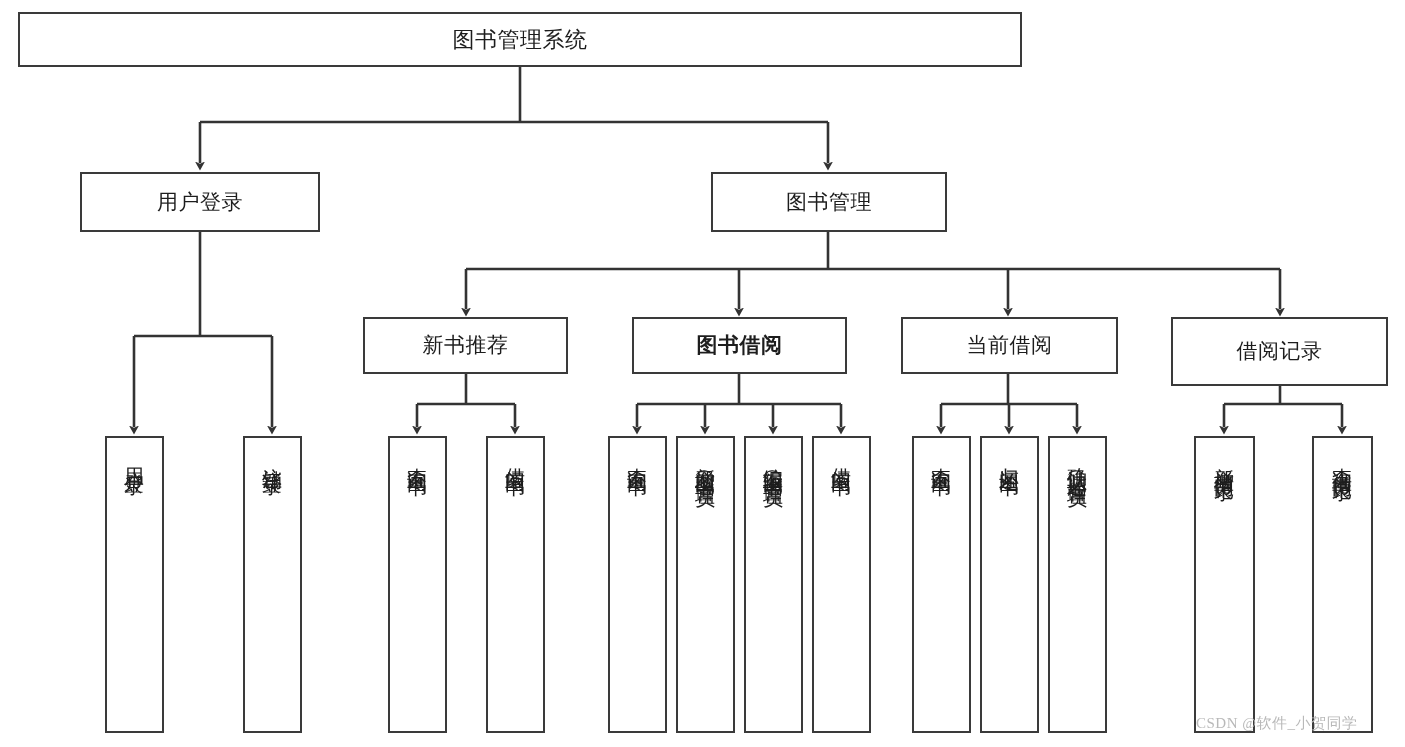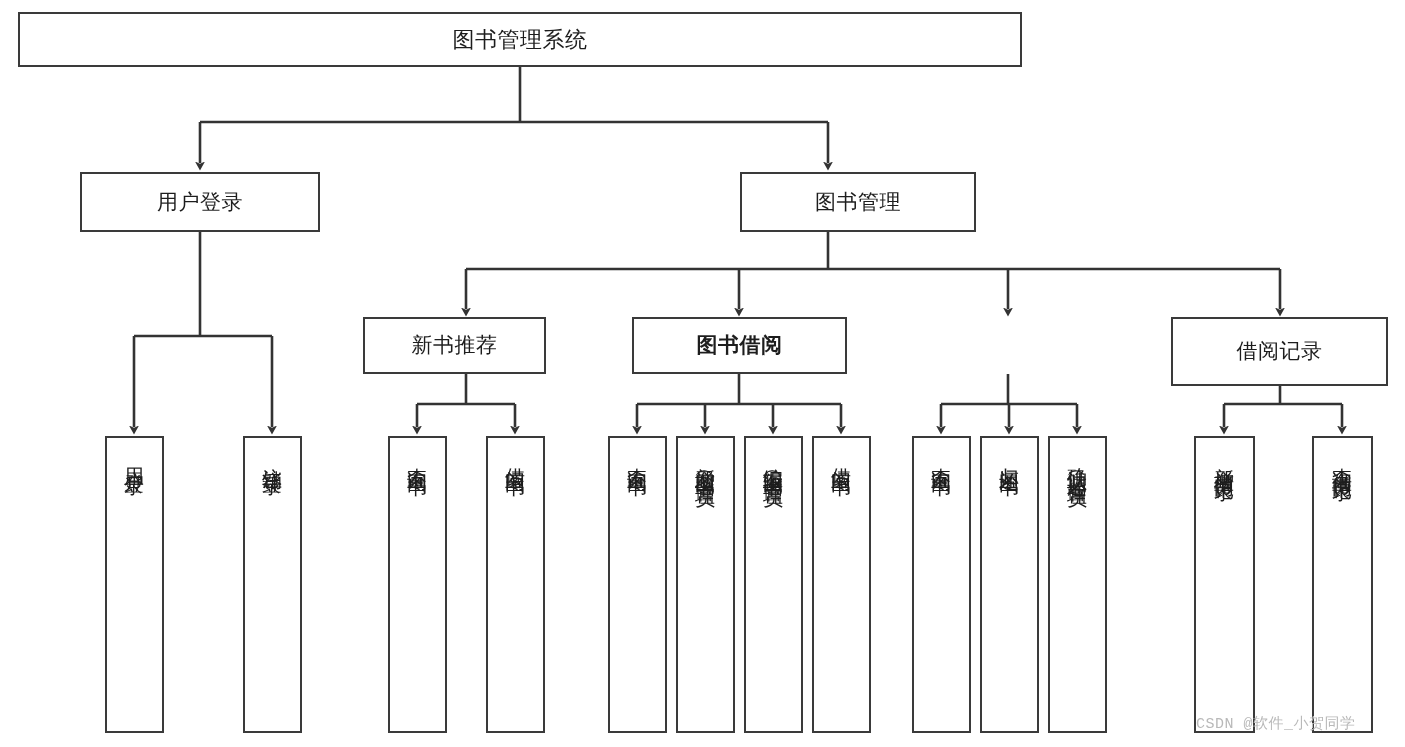--- a/index.html
+++ b/index.html
@@ -67,21 +67,21 @@
   }
   #watermark {
     position: absolute;
     left: 1196px;
     top: 714px;
     font-size: 15px;
     color: #b9b9b9;
     letter-spacing: 0.5px;
     white-space: nowrap;
     z-index: 5;
-    font-family: Liberation Mono, monospace;
+    font-family: Liberation Serif, serif;
   }
 </style>
 </head>
 <body>
 
 <div id="diagram-canvas">
 
   <svg id="wire-layer" viewBox="0 0 1405 747" width="1405" height="747" xmlns="http://www.w3.org/2000/svg">
     <defs>
       <marker id="arrow" markerWidth="9" markerHeight="10" refX="1.5" refY="5" orient="auto" markerUnits="userSpaceOnUse">
@@ -135,32 +135,35 @@
   </svg>
 
   <div class="node horiz root" style="left:18px; top:12px; width:1004px; height:55px;">
     <span class="node-label">图书管理系统</span>
   </div>
 
   <div class="node horiz" style="left:80px; top:172px; width:240px; height:60px;">
     <span class="node-label">用户登录</span>
   </div>
 
-  <div class="node horiz" style="left:711px; top:172px; width:236px; height:60px;margin-left:29px;">
+  <div class="node horiz" style="left:711px; top:172px; width:236px; height:60px;">
     <span class="node-label">图书管理</span>
   </div>
 
-  <div class="node horiz" style="left:363px; top:317px; width:183px; height:57px;">
+  <div class="node horiz" style="left:363px; top:317px; width:205px; height:57px;">
     <span class="node-label">新书推荐</span>
   </div>
 
   <div class="node horiz" style="left:632px; top:317px; width:215px; height:57px;font-weight:bold;">
     <span class="node-label">图书借阅</span>
   </div>
 
+  <div class="node horiz" style="left:901px; top:317px; width:217px; height:57px;">
+    <span class="node-label">当前借阅</span>
+  </div>
 
   <div class="node horiz" style="left:1171px; top:317px; width:217px; height:69px;">
     <span class="node-label">借阅记录</span>
   </div>
 
   <div class="node vert" style="left:105px; top:436px; width:59px; height:297px;">
     <span class="node-label">用户登录</span>
   </div>
 
   <div class="node vert" style="left:243px; top:436px; width:59px; height:297px;">

